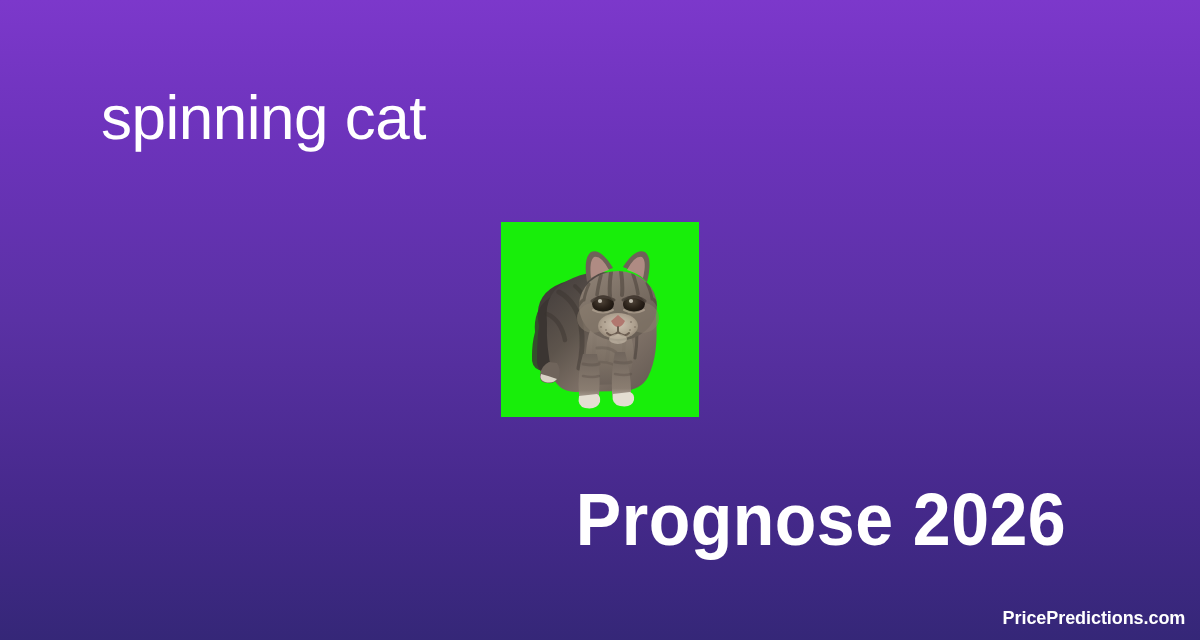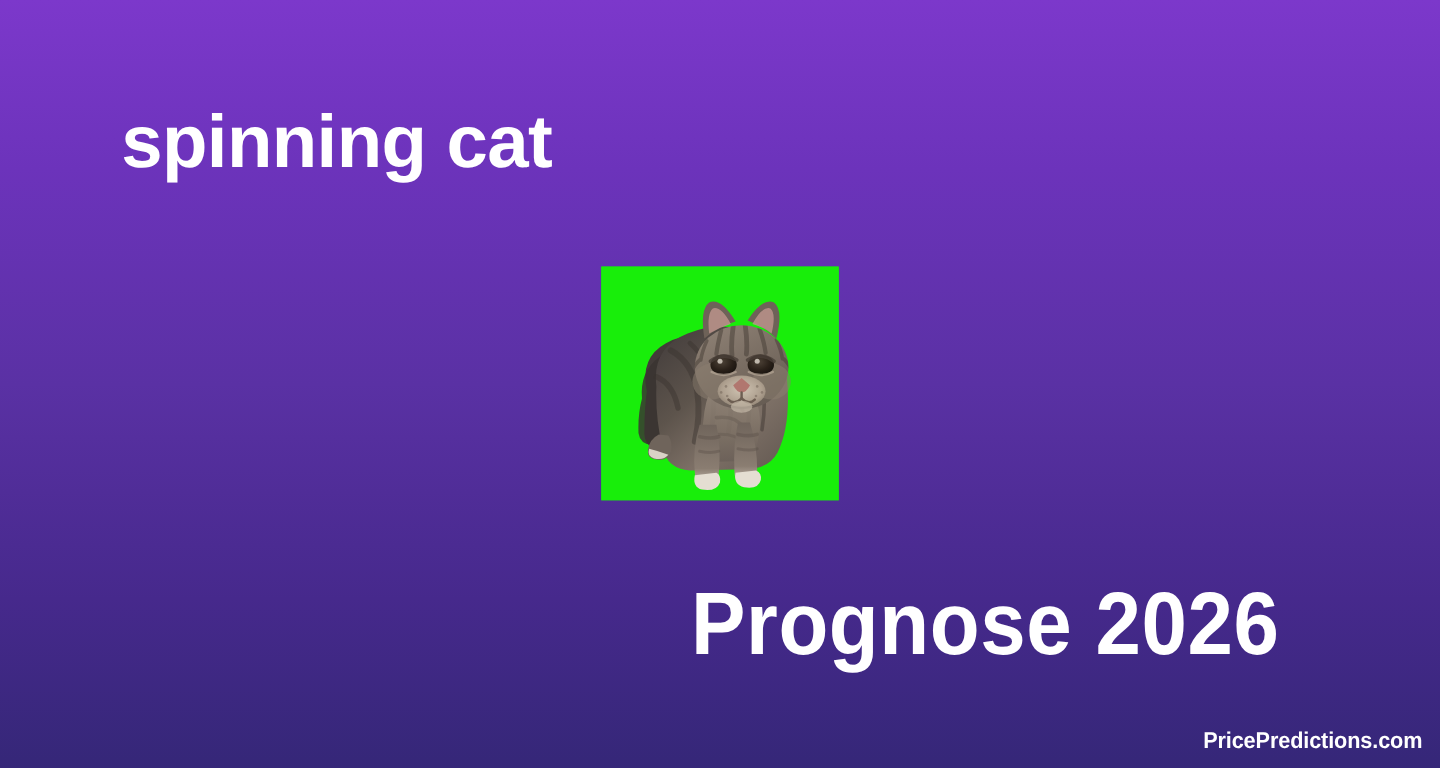--- a/index.html
+++ b/index.html
@@ -22,21 +22,21 @@
     background: linear-gradient(180deg, #7c38cb 0%, #6c33bb 22%, #5a31a4 50%, #46298c 78%, #352778 100%);
     overflow: hidden;
   }
 
   
   #title {
     position: absolute;
     left: 101px;
     top: 86px;
     font-size: 62px;
-    font-weight: bold;
+    font-weight: normal;
     color: #ffffff;
     letter-spacing: -0.5px;
     line-height: 1.08;
     white-space: nowrap;
     text-rendering: geometricPrecision;
   }
 
   
   #thumb {
     position: absolute;

